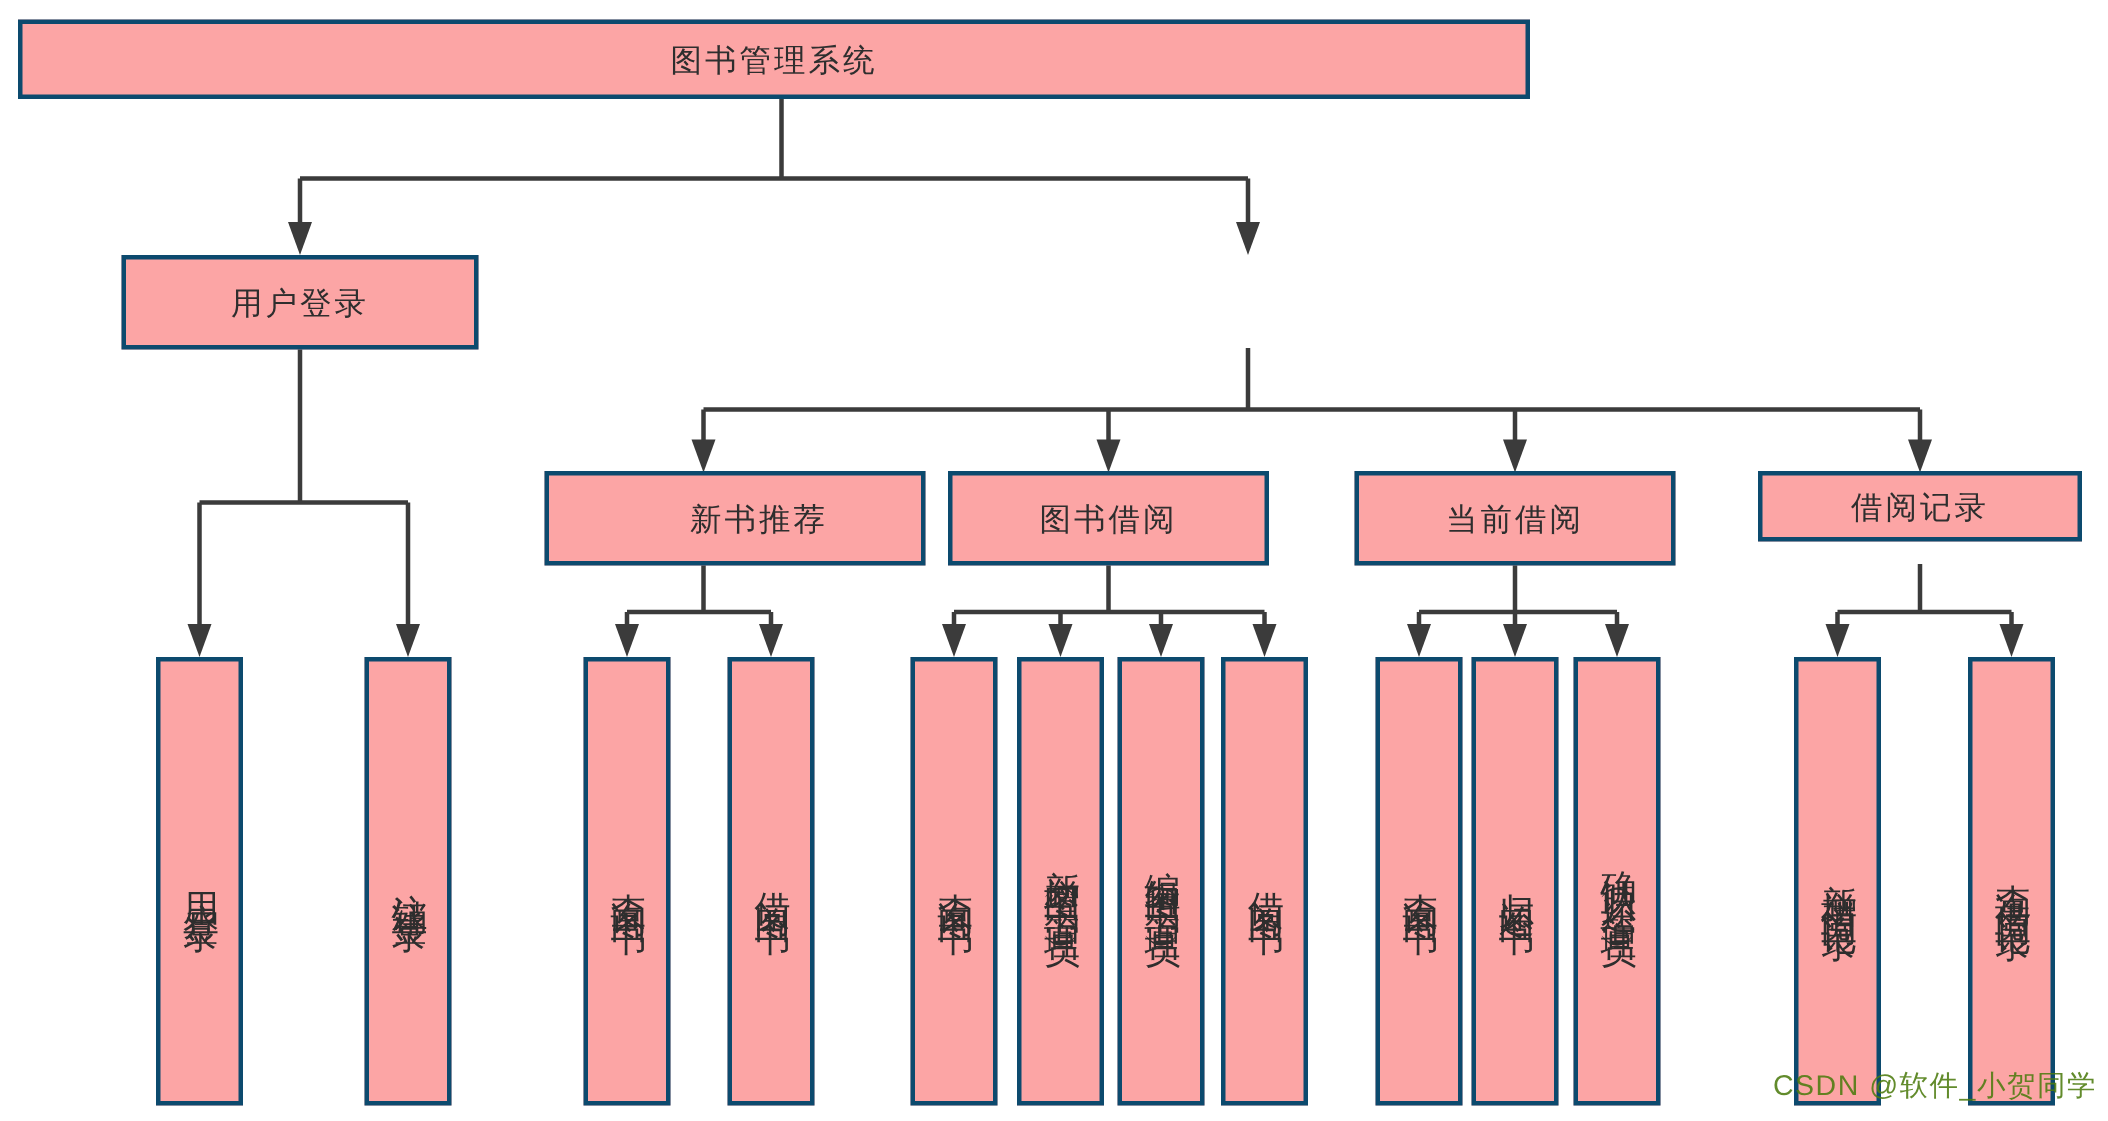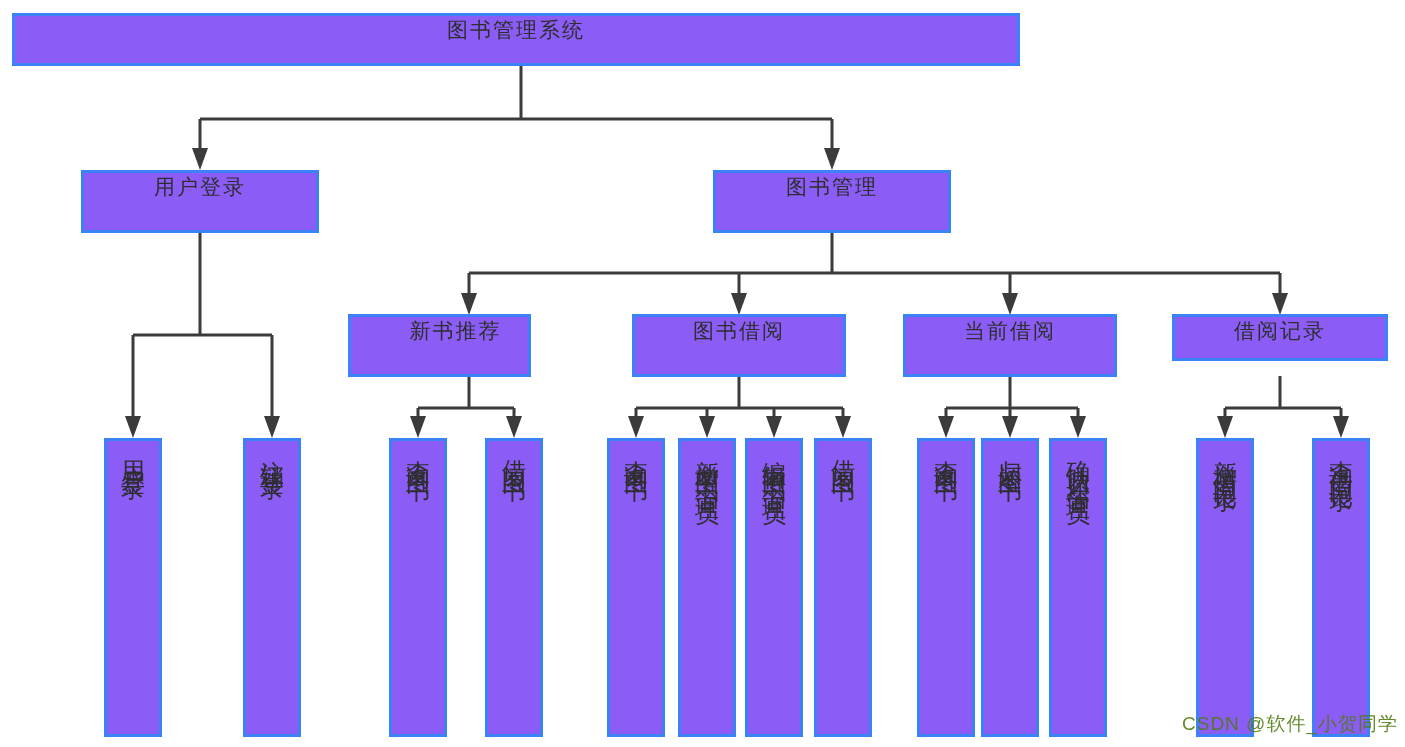--- a/index.html
+++ b/index.html
@@ -18,23 +18,24 @@
   .connector-layer {
     position: absolute;
     left: 0;
     top: 0;
     width: 1405px;
     height: 747px;
   }
   .box {
     position: absolute;
     box-sizing: border-box;
-    border: 3px solid #3b82f6;
-    background: #8b5cf6;
+    border: 3px solid #0c4a6e;
+    background: #fca5a5;
     display: flex;
+    align-items: center;
     justify-content: center;
     color: #2e2e2e;
   }
   .hbox {
     font-size: 21px;
     letter-spacing: 2px;
     white-space: nowrap;
   }
   .vbox .vtext {
     writing-mode: vertical-rl;
@@ -94,25 +95,22 @@
     </g>
   </svg>
 
   <div class="box hbox" style="left:12px; top:13px; width:1008px; height:53px;">
     <span>图书管理系统</span>
   </div>
 
   <div class="box hbox" style="left:81px; top:170px; width:238px; height:63px;">
     <span>用户登录</span>
   </div>
-  <div class="box hbox" style="left:713px; top:170px; width:238px; height:63px;">
-    <span>图书管理</span>
-  </div>
 
-  <div class="box hbox" style="left:348px; top:314px; width:183px; height:63px;padding-left:32px;">
+  <div class="box hbox" style="left:363px; top:314px; width:254px; height:63px;padding-left:32px;">
     <span>新书推荐</span>
   </div>
   <div class="box hbox" style="left:632px; top:314px; width:214px; height:63px;">
     <span>图书借阅</span>
   </div>
   <div class="box hbox" style="left:903px; top:314px; width:214px; height:63px;">
     <span>当前借阅</span>
   </div>
   <div class="box hbox" style="left:1172px; top:314px; width:216px; height:47px;">
     <span>借阅记录</span>

